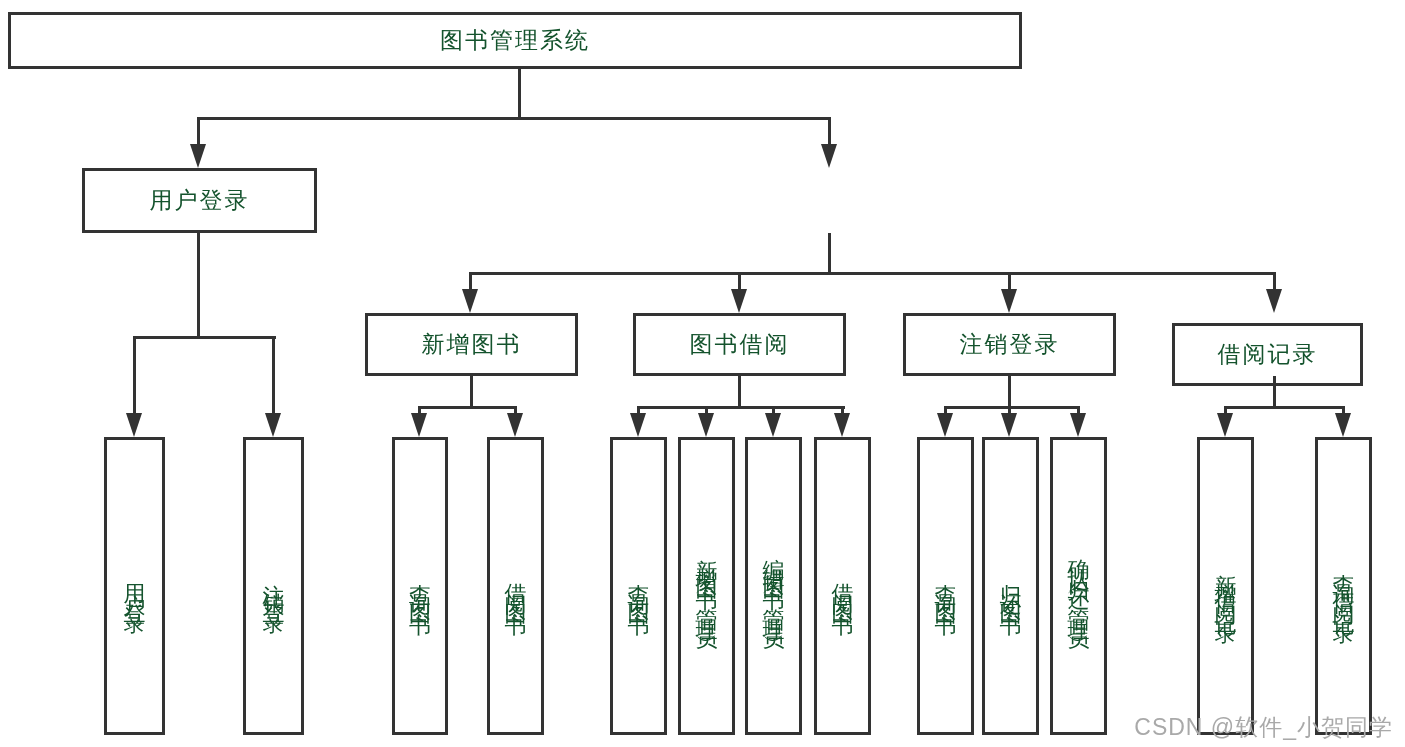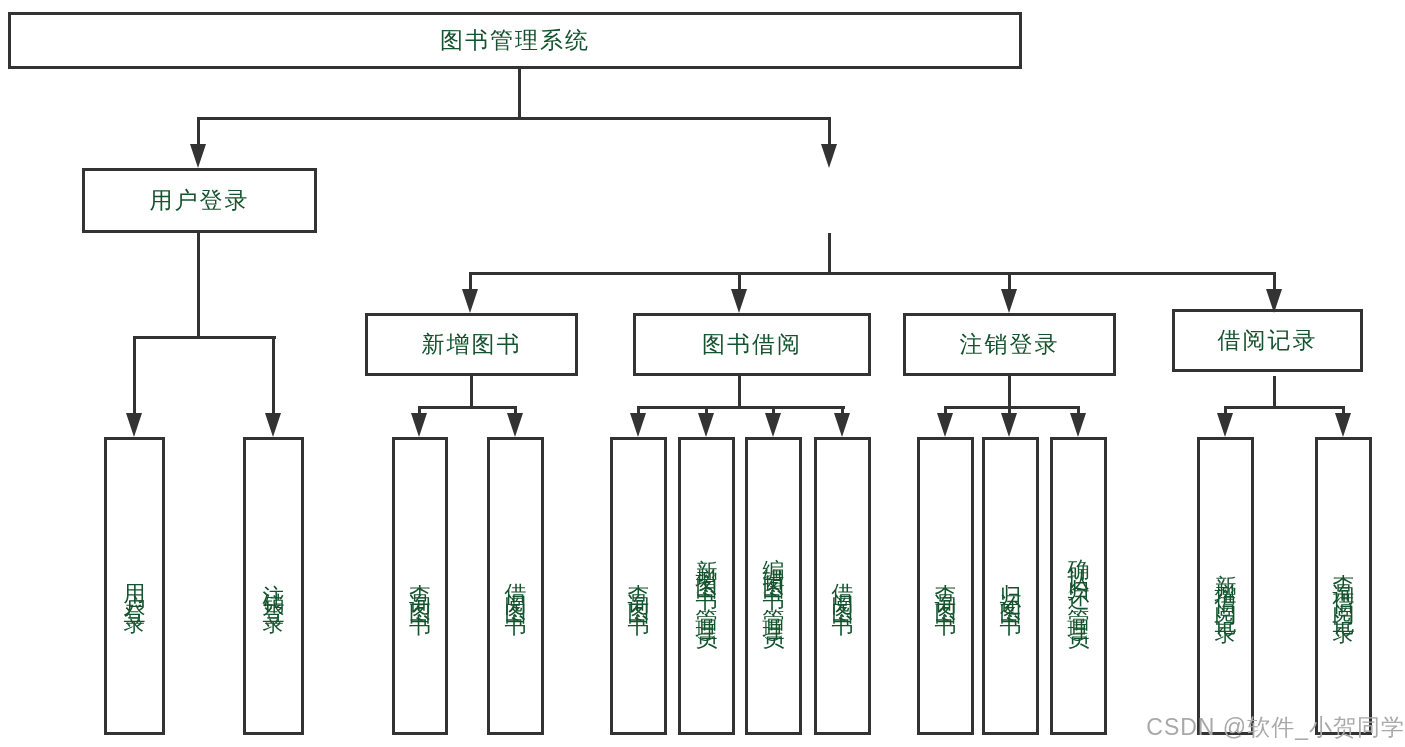--- a/index.html
+++ b/index.html
@@ -31,42 +31,42 @@
   .ln{position:absolute;background:#333333;}
   .ar{
     position:absolute;
     width:0;height:0;
     border-left:8px solid transparent;
     border-right:8px solid transparent;
     border-top:24px solid #333333;
   }
   .watermark{
     position:absolute;
-    right:0;
+    right:12px;
     top:712px;
     font-size:23px;
     color:#a9a9a9;
     letter-spacing:1px;
     z-index:5;
     white-space:nowrap;
   }
 </style>
 </head>
 <body>
 
 <div id="stage">
 
   <div class="box h" style="left:8px;top:12px;width:1014px;height:57px">图书管理系统</div>
 
   <div class="box h" style="left:82px;top:168px;width:235px;height:65px">用户登录</div>
 
   <div class="box h" style="left:365px;top:313px;width:213px;height:63px">新增图书</div>
-  <div class="box h" style="left:633px;top:313px;width:238px;height:63px">图书借阅</div>
+  <div class="box h" style="left:633px;top:313px;width:213px;height:63px">图书借阅</div>
   <div class="box h" style="left:903px;top:313px;width:213px;height:63px">注销登录</div>
-  <div class="box h" style="left:1172px;top:309px;width:191px;height:63px">借阅记录</div>
+  <div class="box h" style="left:1172px;top:323px;width:191px;height:63px">借阅记录</div>
 
   <div class="box v" style="left:104px;top:437px;width:61px;height:298px">用户登录</div>
   <div class="box v" style="left:243px;top:437px;width:61px;height:298px">注销登录</div>
 
   <div class="box v" style="left:392px;top:437px;width:56px;height:298px">查询图书</div>
   <div class="box v" style="left:487px;top:437px;width:57px;height:298px">借阅图书</div>
 
   <div class="box v" style="left:610px;top:437px;width:57px;height:298px">查询图书</div>
   <div class="box v" style="left:678px;top:437px;width:57px;height:298px">新增图书（管理员）</div>
   <div class="box v" style="left:745px;top:437px;width:57px;height:298px">编辑图书（管理员）</div>

